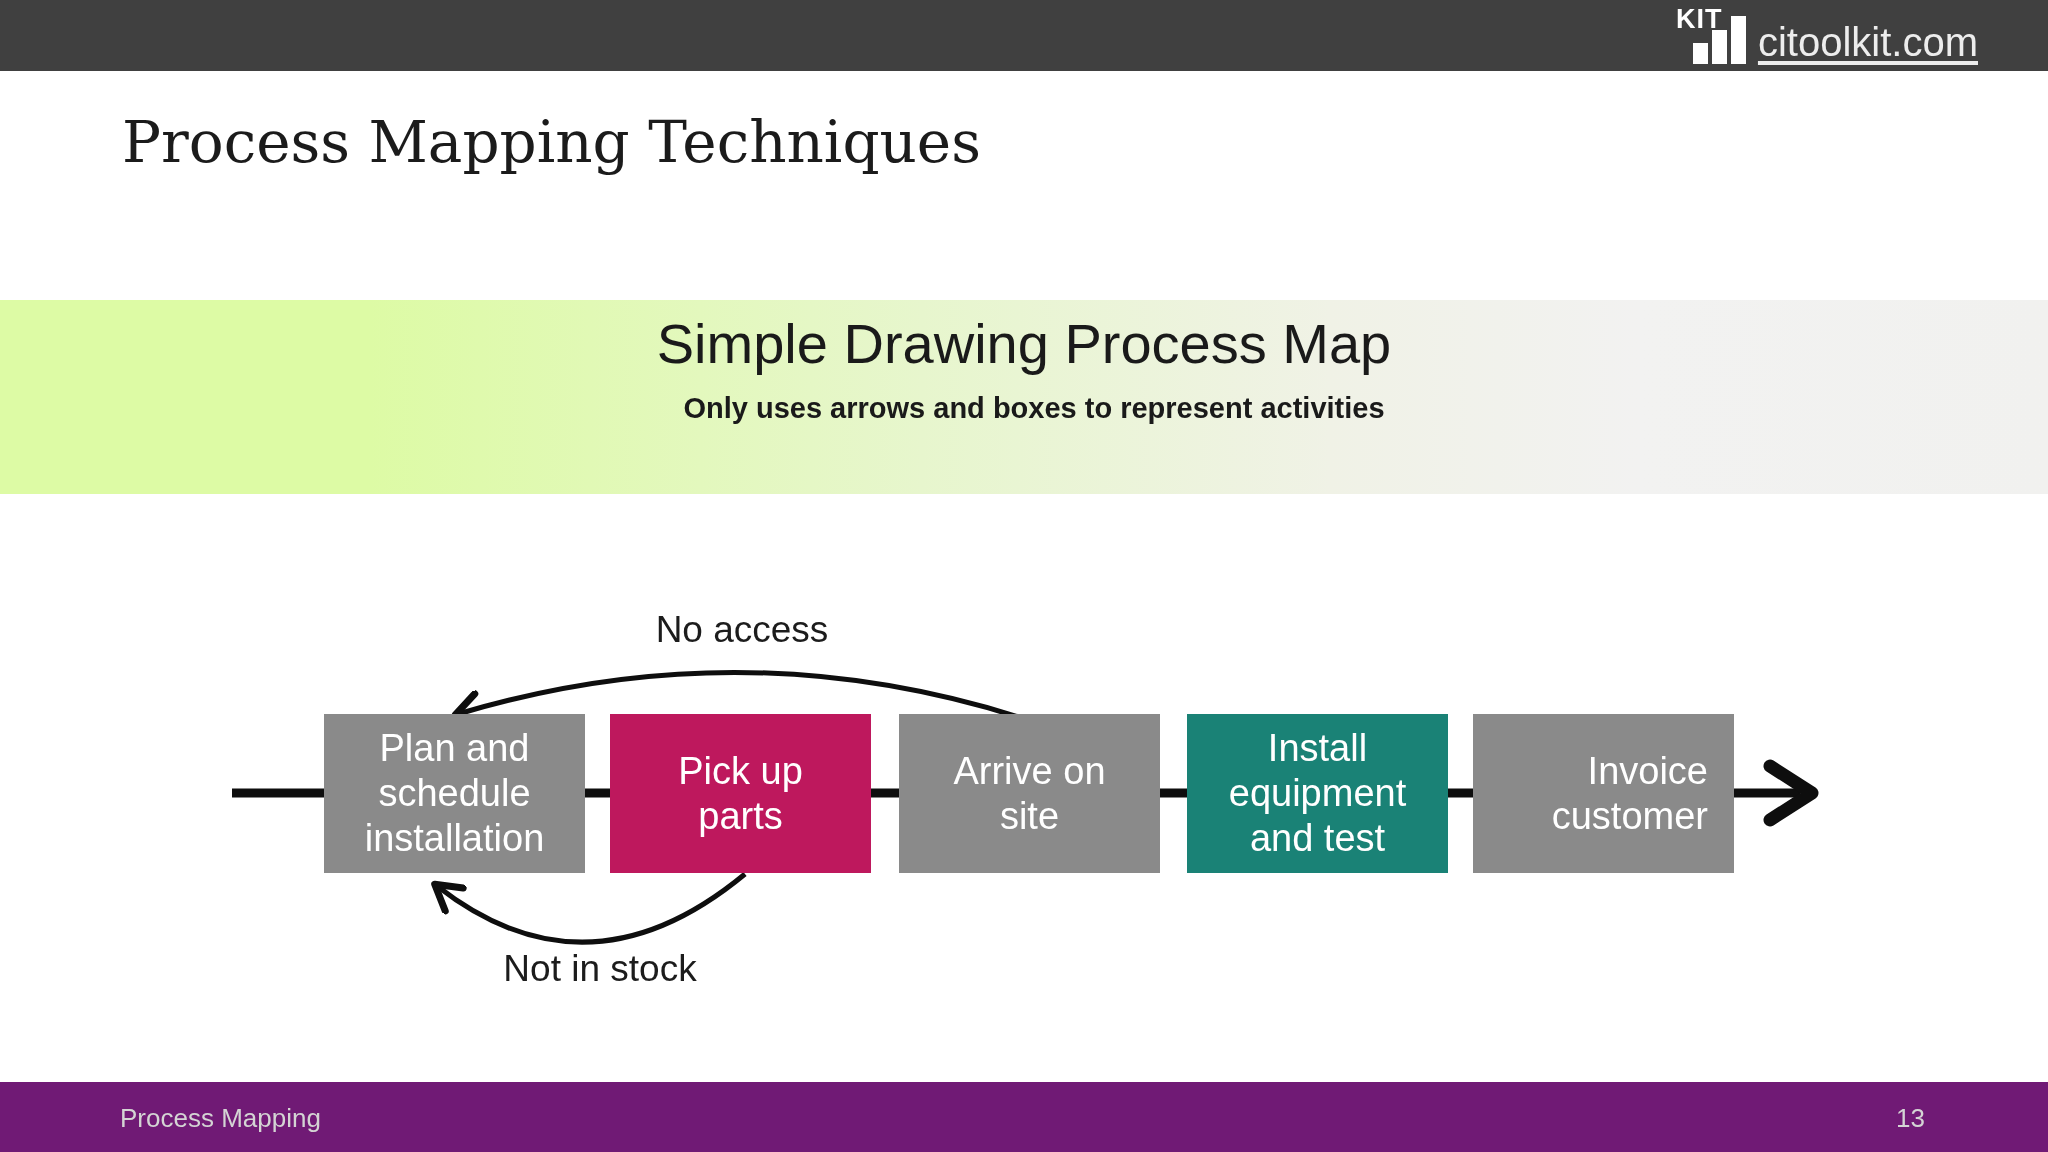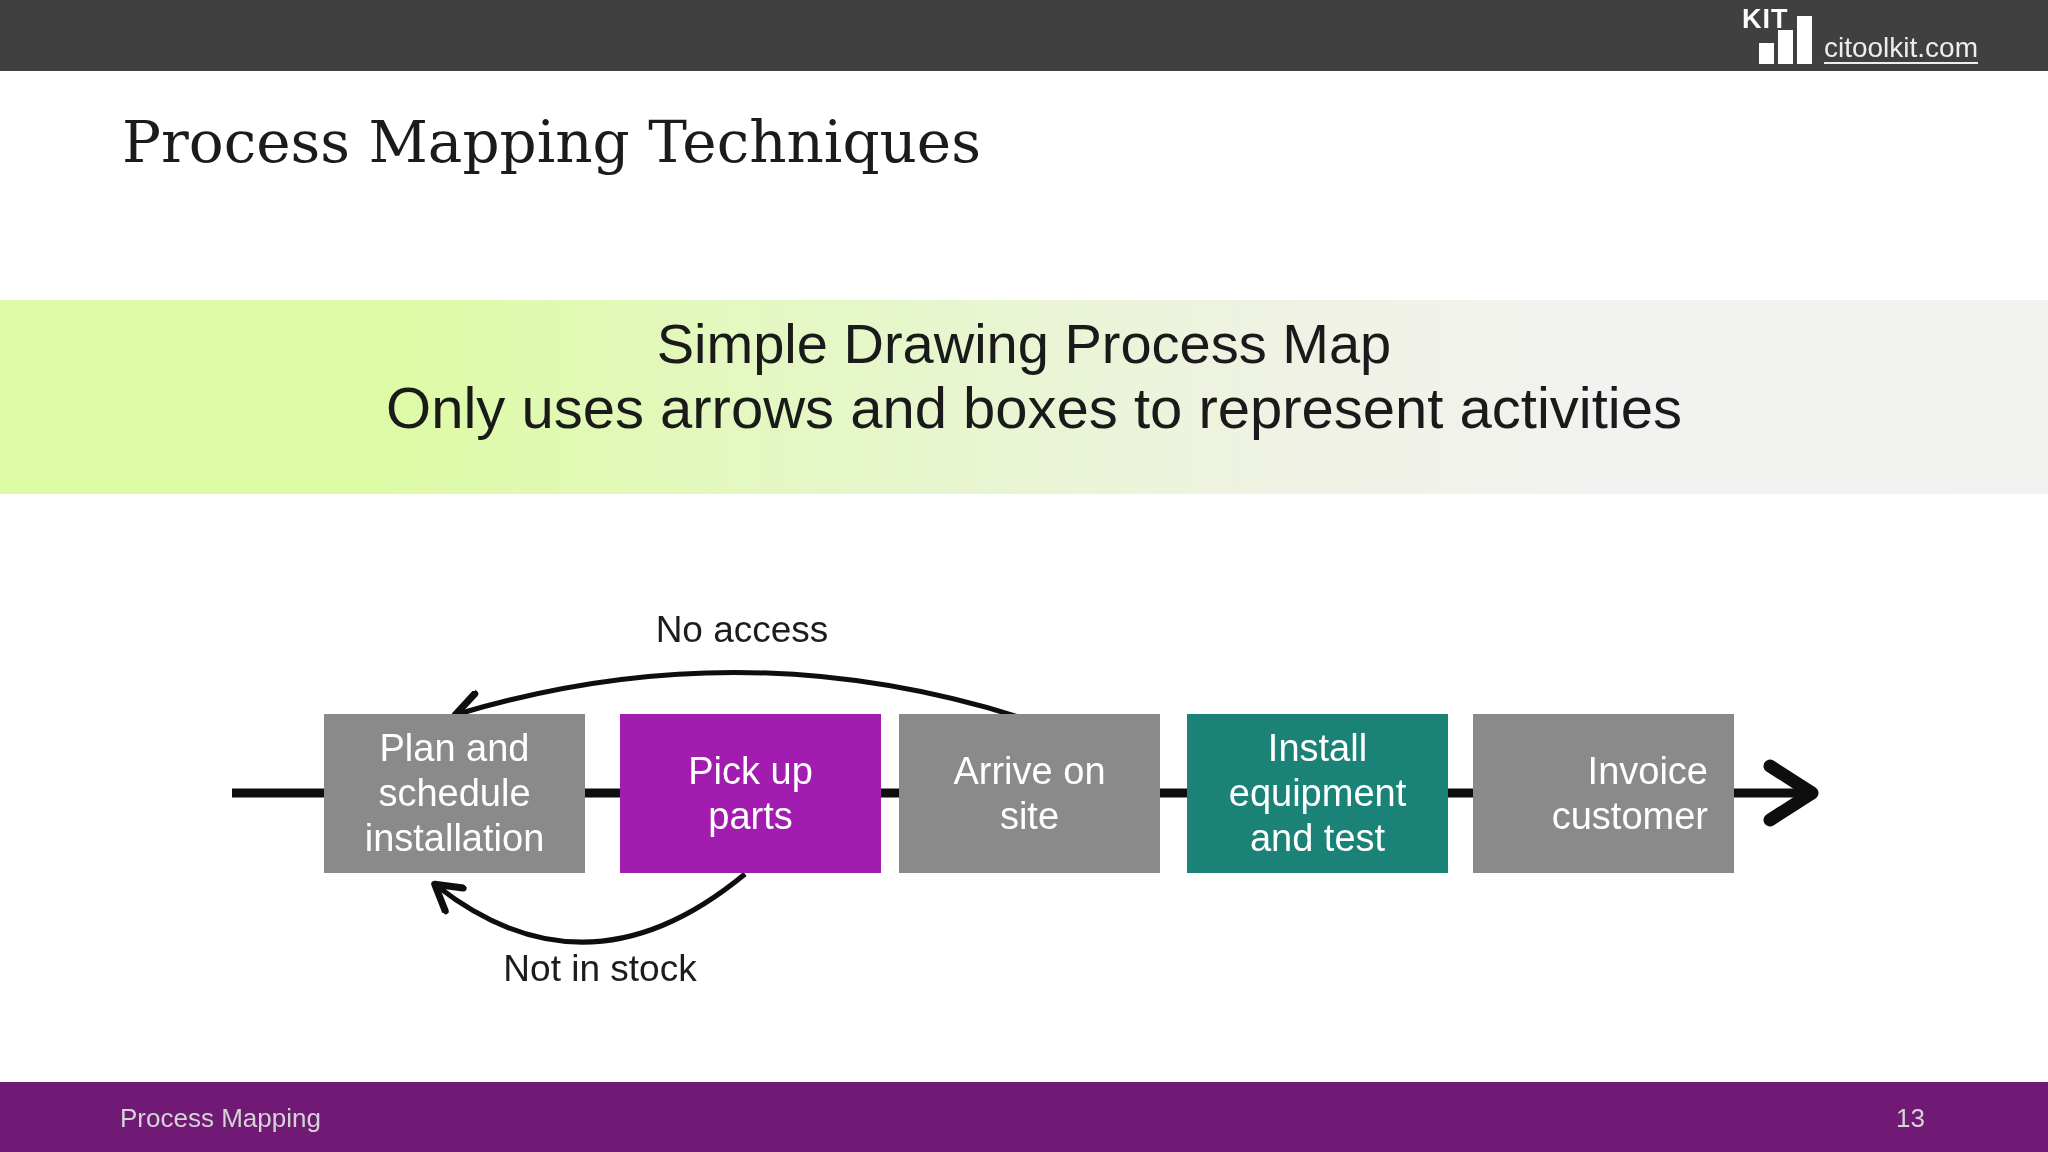--- a/index.html
+++ b/index.html
@@ -35,21 +35,21 @@
   }
   .kit-bars {
     position: absolute; right: 0; bottom: 0;
     display: flex; align-items: flex-end; gap: 4px;
   }
   .kit-bar { background: #ffffff; width: 15px; }
   .kit-bar.b1 { height: 21px; }
   .kit-bar.b2 { height: 34px; }
   .kit-bar.b3 { height: 48px; }
   .site-link {
-    color: #ededed; font-size: 28px; line-height: 1;
+    color: #ededed; font-size: 40px; line-height: 1;
     text-decoration: underline;
     text-underline-offset: 5px;
     padding-bottom: 2px;
     font-weight: 300;
   }
 
   
   .slide-title {
     position: absolute; left: 122px; top: 108px;
     font-family: "DejaVu Serif", serif;
@@ -64,22 +64,22 @@
     background: linear-gradient(to right,
       #ddfba5 0%, #ddfba5 18%, #e7f6cd 45%, #f0f2e6 65%, #f2f2f1 80%, #f1f1ef 100%);
     text-align: center;
     padding-top: 8px;
   }
   .banner-title {
     font-size: 56px; line-height: 72px;
     color: #1a1a1a; font-weight: 400;
   }
   .banner-subtitle {
-    font-size: 58px; line-height: 56px;
-    color: #1a1a1a; font-weight: 400; margin-left: 20px;
+    font-size: 29px; line-height: 56px;
+    color: #1a1a1a; font-weight: 700; margin-left: 20px;
   }
 
   
   .diagram-svg {
     position: absolute; left: 0; top: 0;
     width: 2048px; height: 1152px;
     pointer-events: none;
   }
   .step {
     position: absolute; top: 714px; height: 159px; width: 261px;
@@ -153,21 +153,21 @@
 
     <path d="M 745 874 Q 588 1004 437 886" fill="none" stroke="#0e0e0e" stroke-width="5" marker-end="url(#chev)"></path>
   </svg>
 
   <div class="loop-label no-access">No access</div>
   <div class="loop-label not-in-stock">Not in stock</div>
 
   <div class="step s0" style="background: rgb(138, 138, 138);">
     <span>Plan and schedule installation</span>
   </div>
-  <div class="step s1" style="background: #a21caf; margin-left: 10px;">
+  <div class="step s1" style="background: #be185d;">
     <span>Pick up parts</span>
   </div>
   <div class="step s2" style="background: rgb(138, 138, 138);">
     <span>Arrive on site</span>
   </div>
   <div class="step s3" style="background: rgb(26, 130, 118);">
     <span>Install equipment and test</span>
   </div>
   <div class="step s4" style="background: rgb(138, 138, 138);">
     <span>Invoice customer</span>

